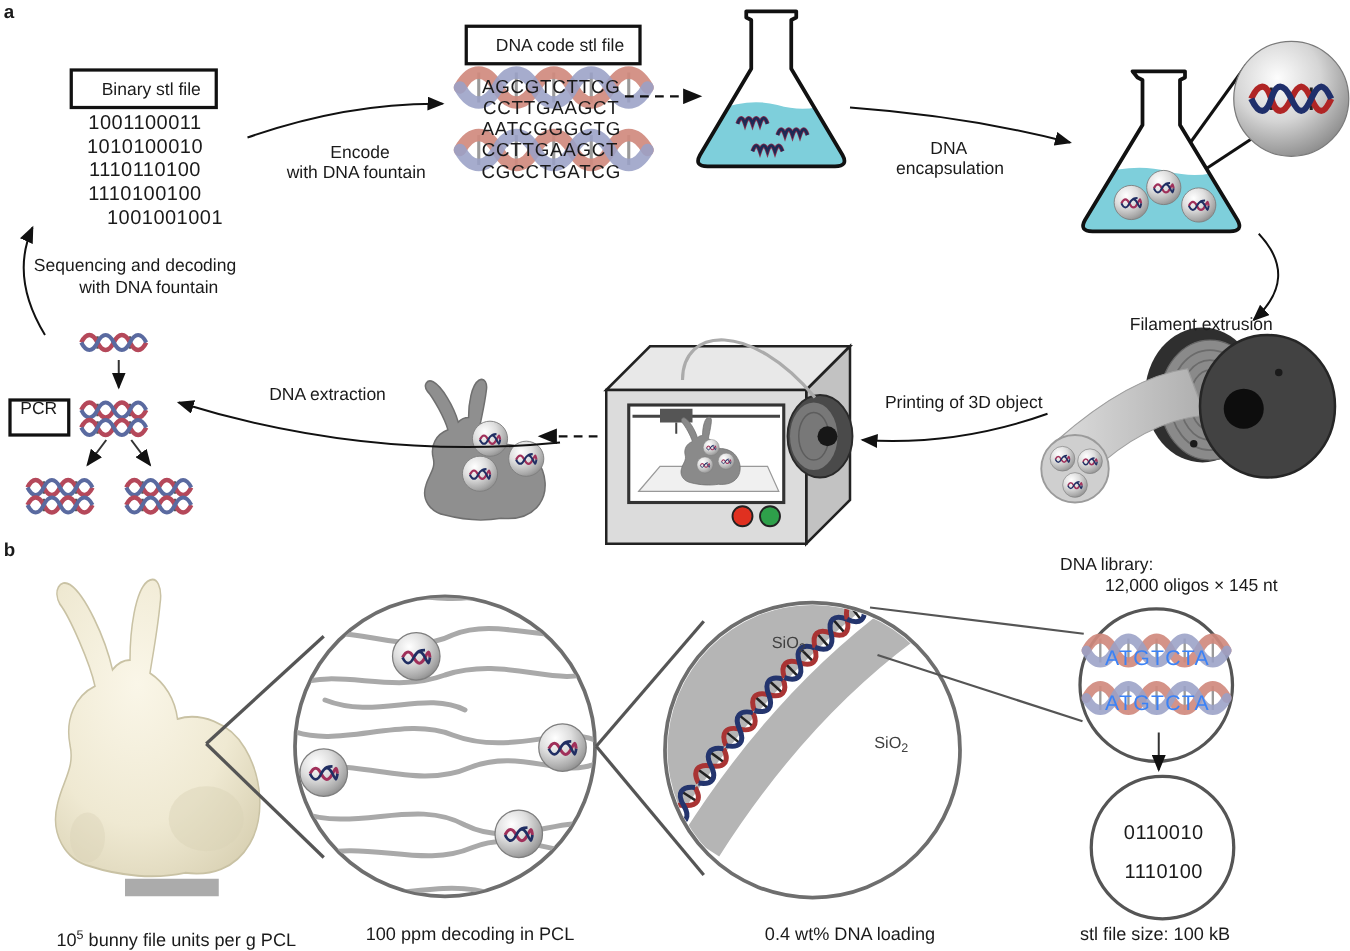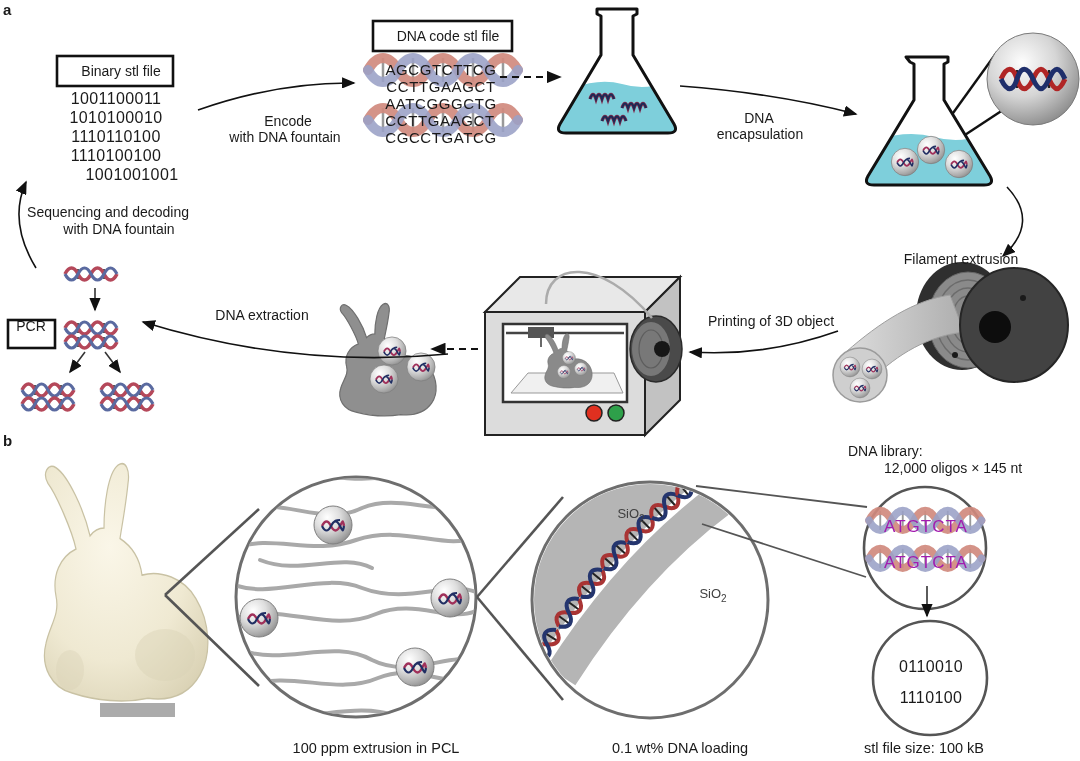--- a/index.html
+++ b/index.html
@@ -5,21 +5,21 @@
   html,body{margin:0;padding:0;background:#fff;}
   #fig{position:relative;width:1080px;height:761px;background:#fff;overflow:hidden;
        font-family:"Liberation Sans","DejaVu Sans",sans-serif;color:#1a1a1a;}
   .abs{position:absolute;}
   .ctr{transform:translateX(-50%);white-space:nowrap;text-align:center;}
   .lbl{font-size:14px;line-height:17px;}
   .panel-letter{font-size:15px;font-weight:bold;}
   .mono-ish{font-size:16px;letter-spacing:.4px;}
   .boxtitle{font-size:14px;padding-left:12px;}
   .seq{font-size:15px;letter-spacing:.6px;font-weight:400;}
-  .atg{font-size:17px;letter-spacing:1px;color:#a21caf;}
+  .atg{font-size:17px;letter-spacing:1px;color:#3b82f6;}
   .sup{font-size:10px;vertical-align:super;}
   .sub{font-size:10px;vertical-align:sub;}
   .sio{font-size:13px;color:#404040;margin-left:40px;}
   svg{position:absolute;left:0;top:0;}
 </style>
 </head>
 <body>
 
 <div id="fig">
 
@@ -341,17 +341,18 @@
 
 <div class="abs ctr sio" style="left:591px;top:506px;"><span>SiO</span><span class="sub">2</span></div>
 <div class="abs ctr sio" style="left:673px;top:586px;"><span>SiO</span><span class="sub">2</span></div>
 
 <div class="abs ctr atg" style="left:926px;top:517px;">ATGTCTA</div>
 <div class="abs ctr atg" style="left:926px;top:553px;">ATGTCTA</div>
 
 <div class="abs ctr mono-ish" style="left:931px;top:658px;">0110010</div>
 <div class="abs ctr mono-ish" style="left:931px;top:689px;">1110100</div>
 
-<div class="abs ctr lbl" style="left:376px;top:740px;font-size:14.5px;">100 ppm extrusion in PCL</div>
-<div class="abs ctr lbl" style="left:680px;top:740px;font-size:14.5px;">0.1 wt% DNA loading</div>
+<div class="abs ctr lbl" style="left:141px;top:740px;font-size:14.5px;"><span>10</span><span class="sup">5</span><span> bunny file units per g PCL</span></div>
+<div class="abs ctr lbl" style="left:376px;top:740px;font-size:14.5px;">100 ppm decoding in PCL</div>
+<div class="abs ctr lbl" style="left:680px;top:740px;font-size:14.5px;">0.4 wt% DNA loading</div>
 <div class="abs ctr lbl" style="left:924px;top:740px;font-size:14.5px;">stl file size: 100 kB</div>
 
 </div>
 
 </body></html>

